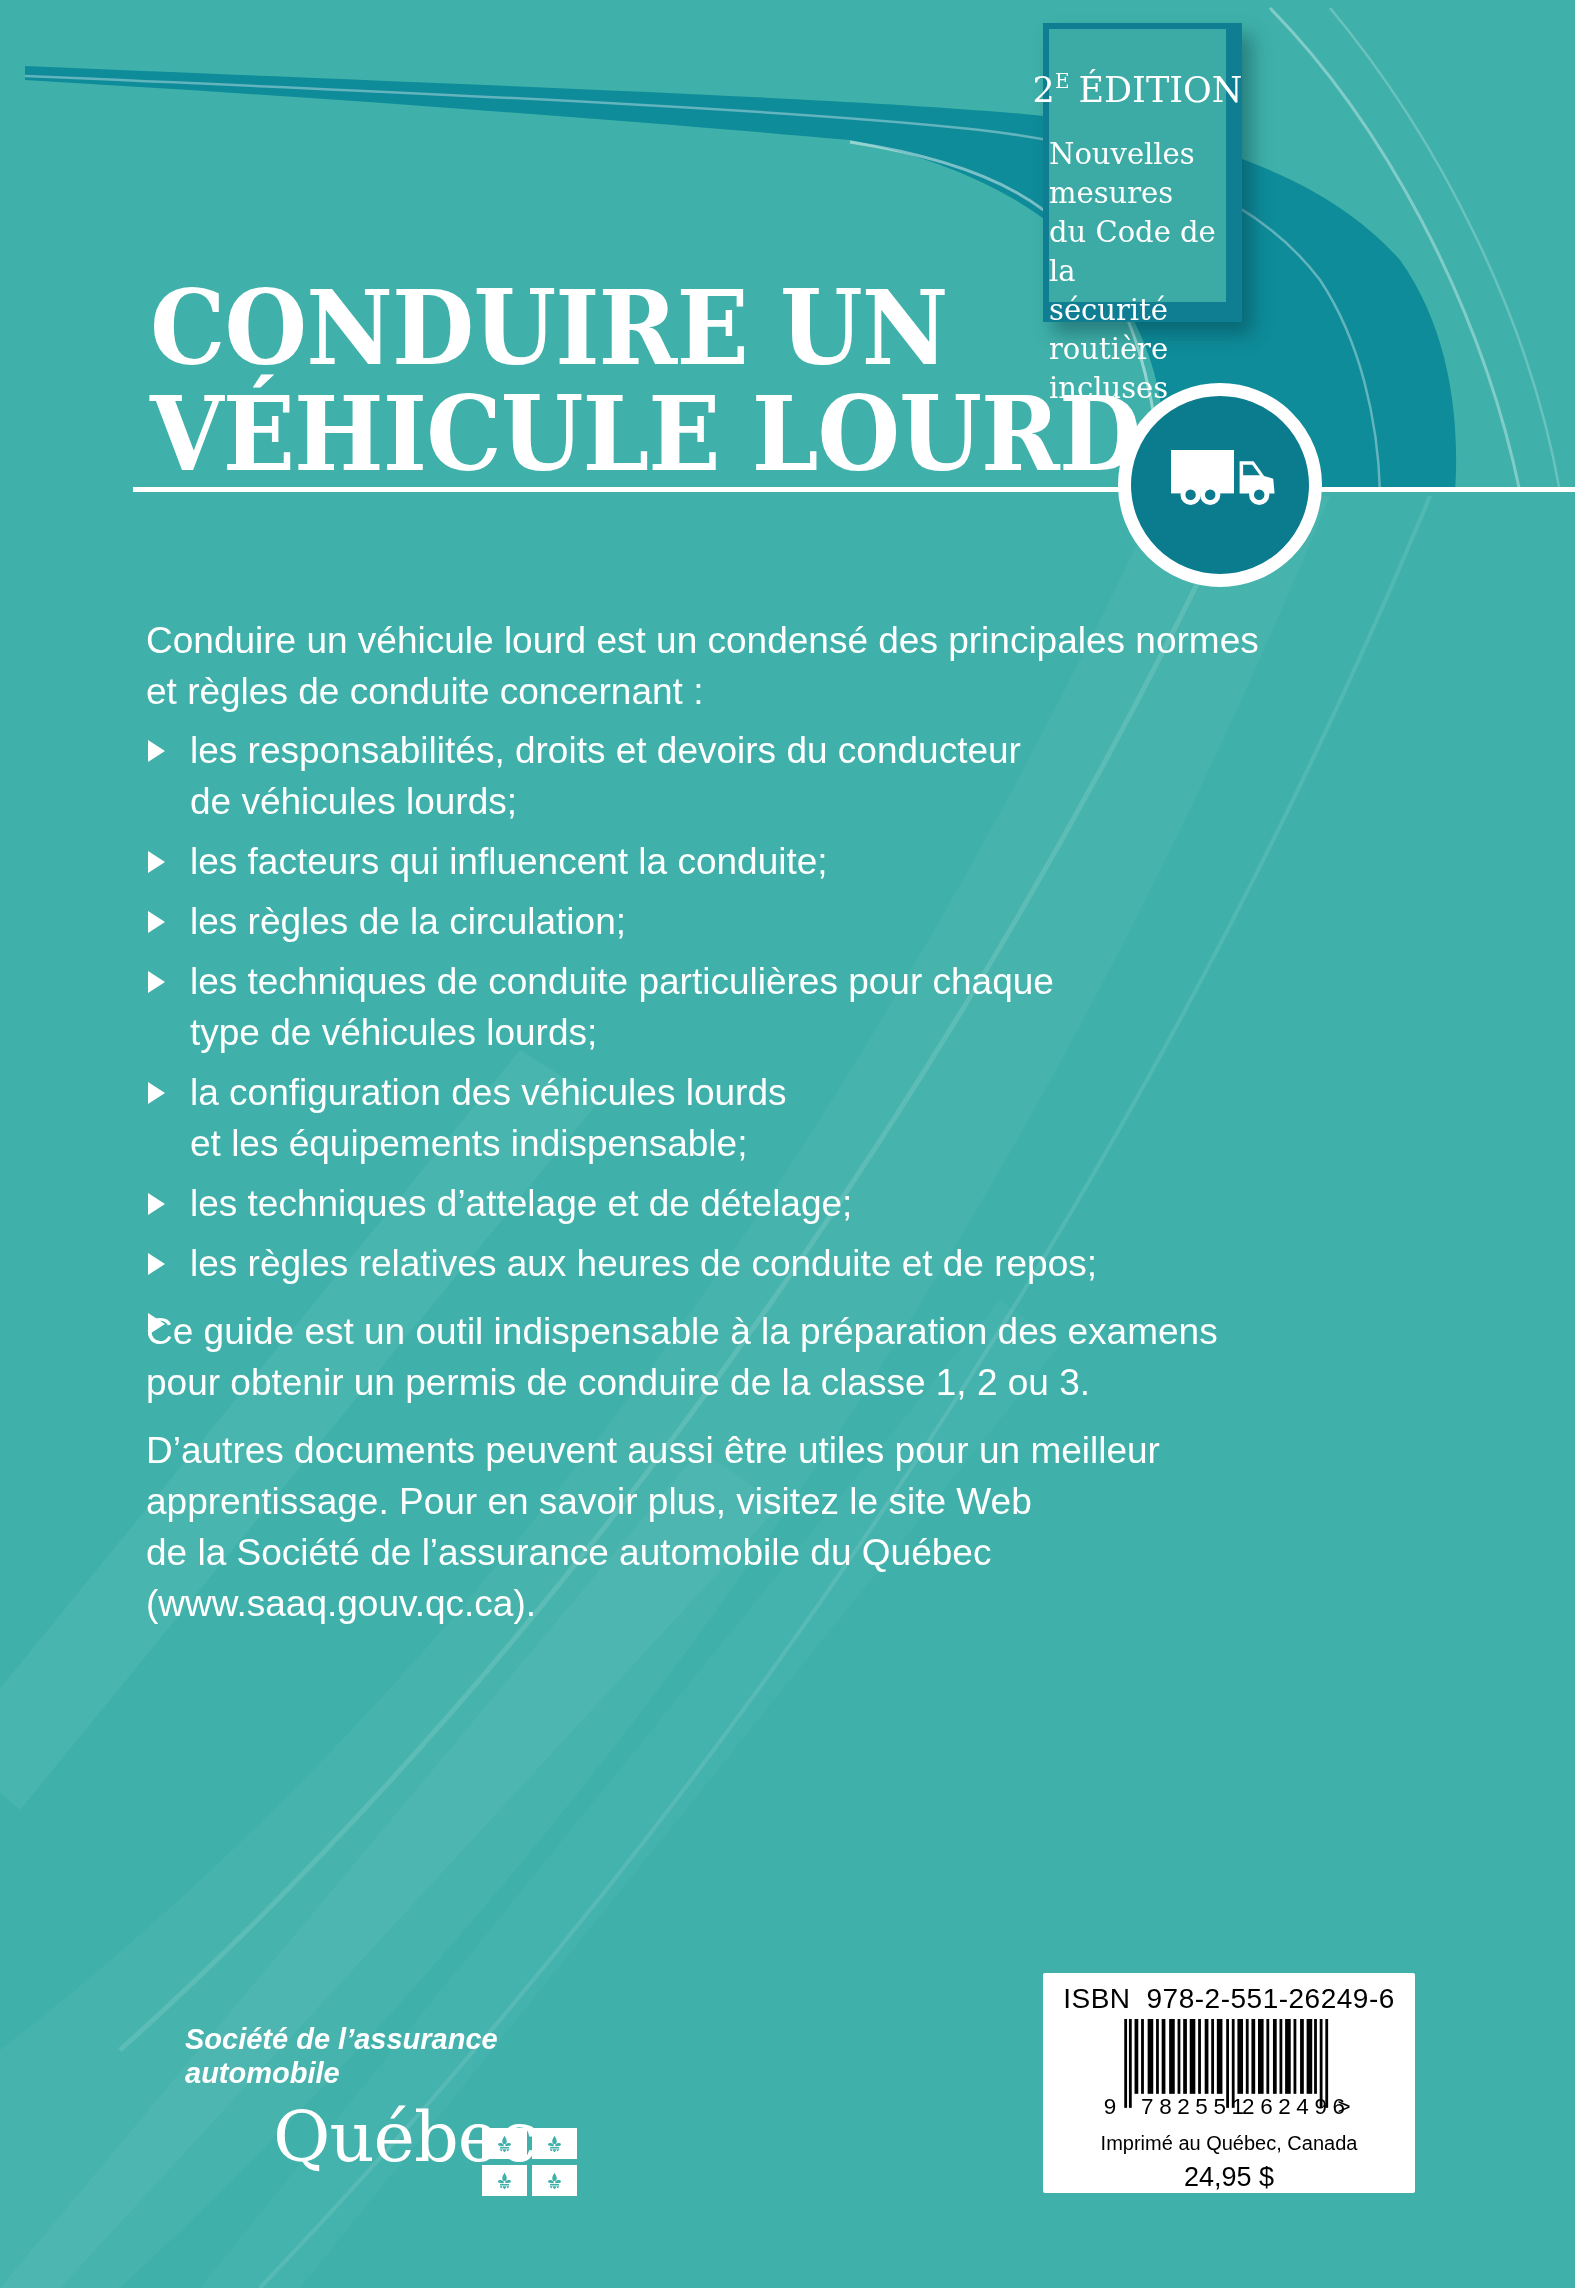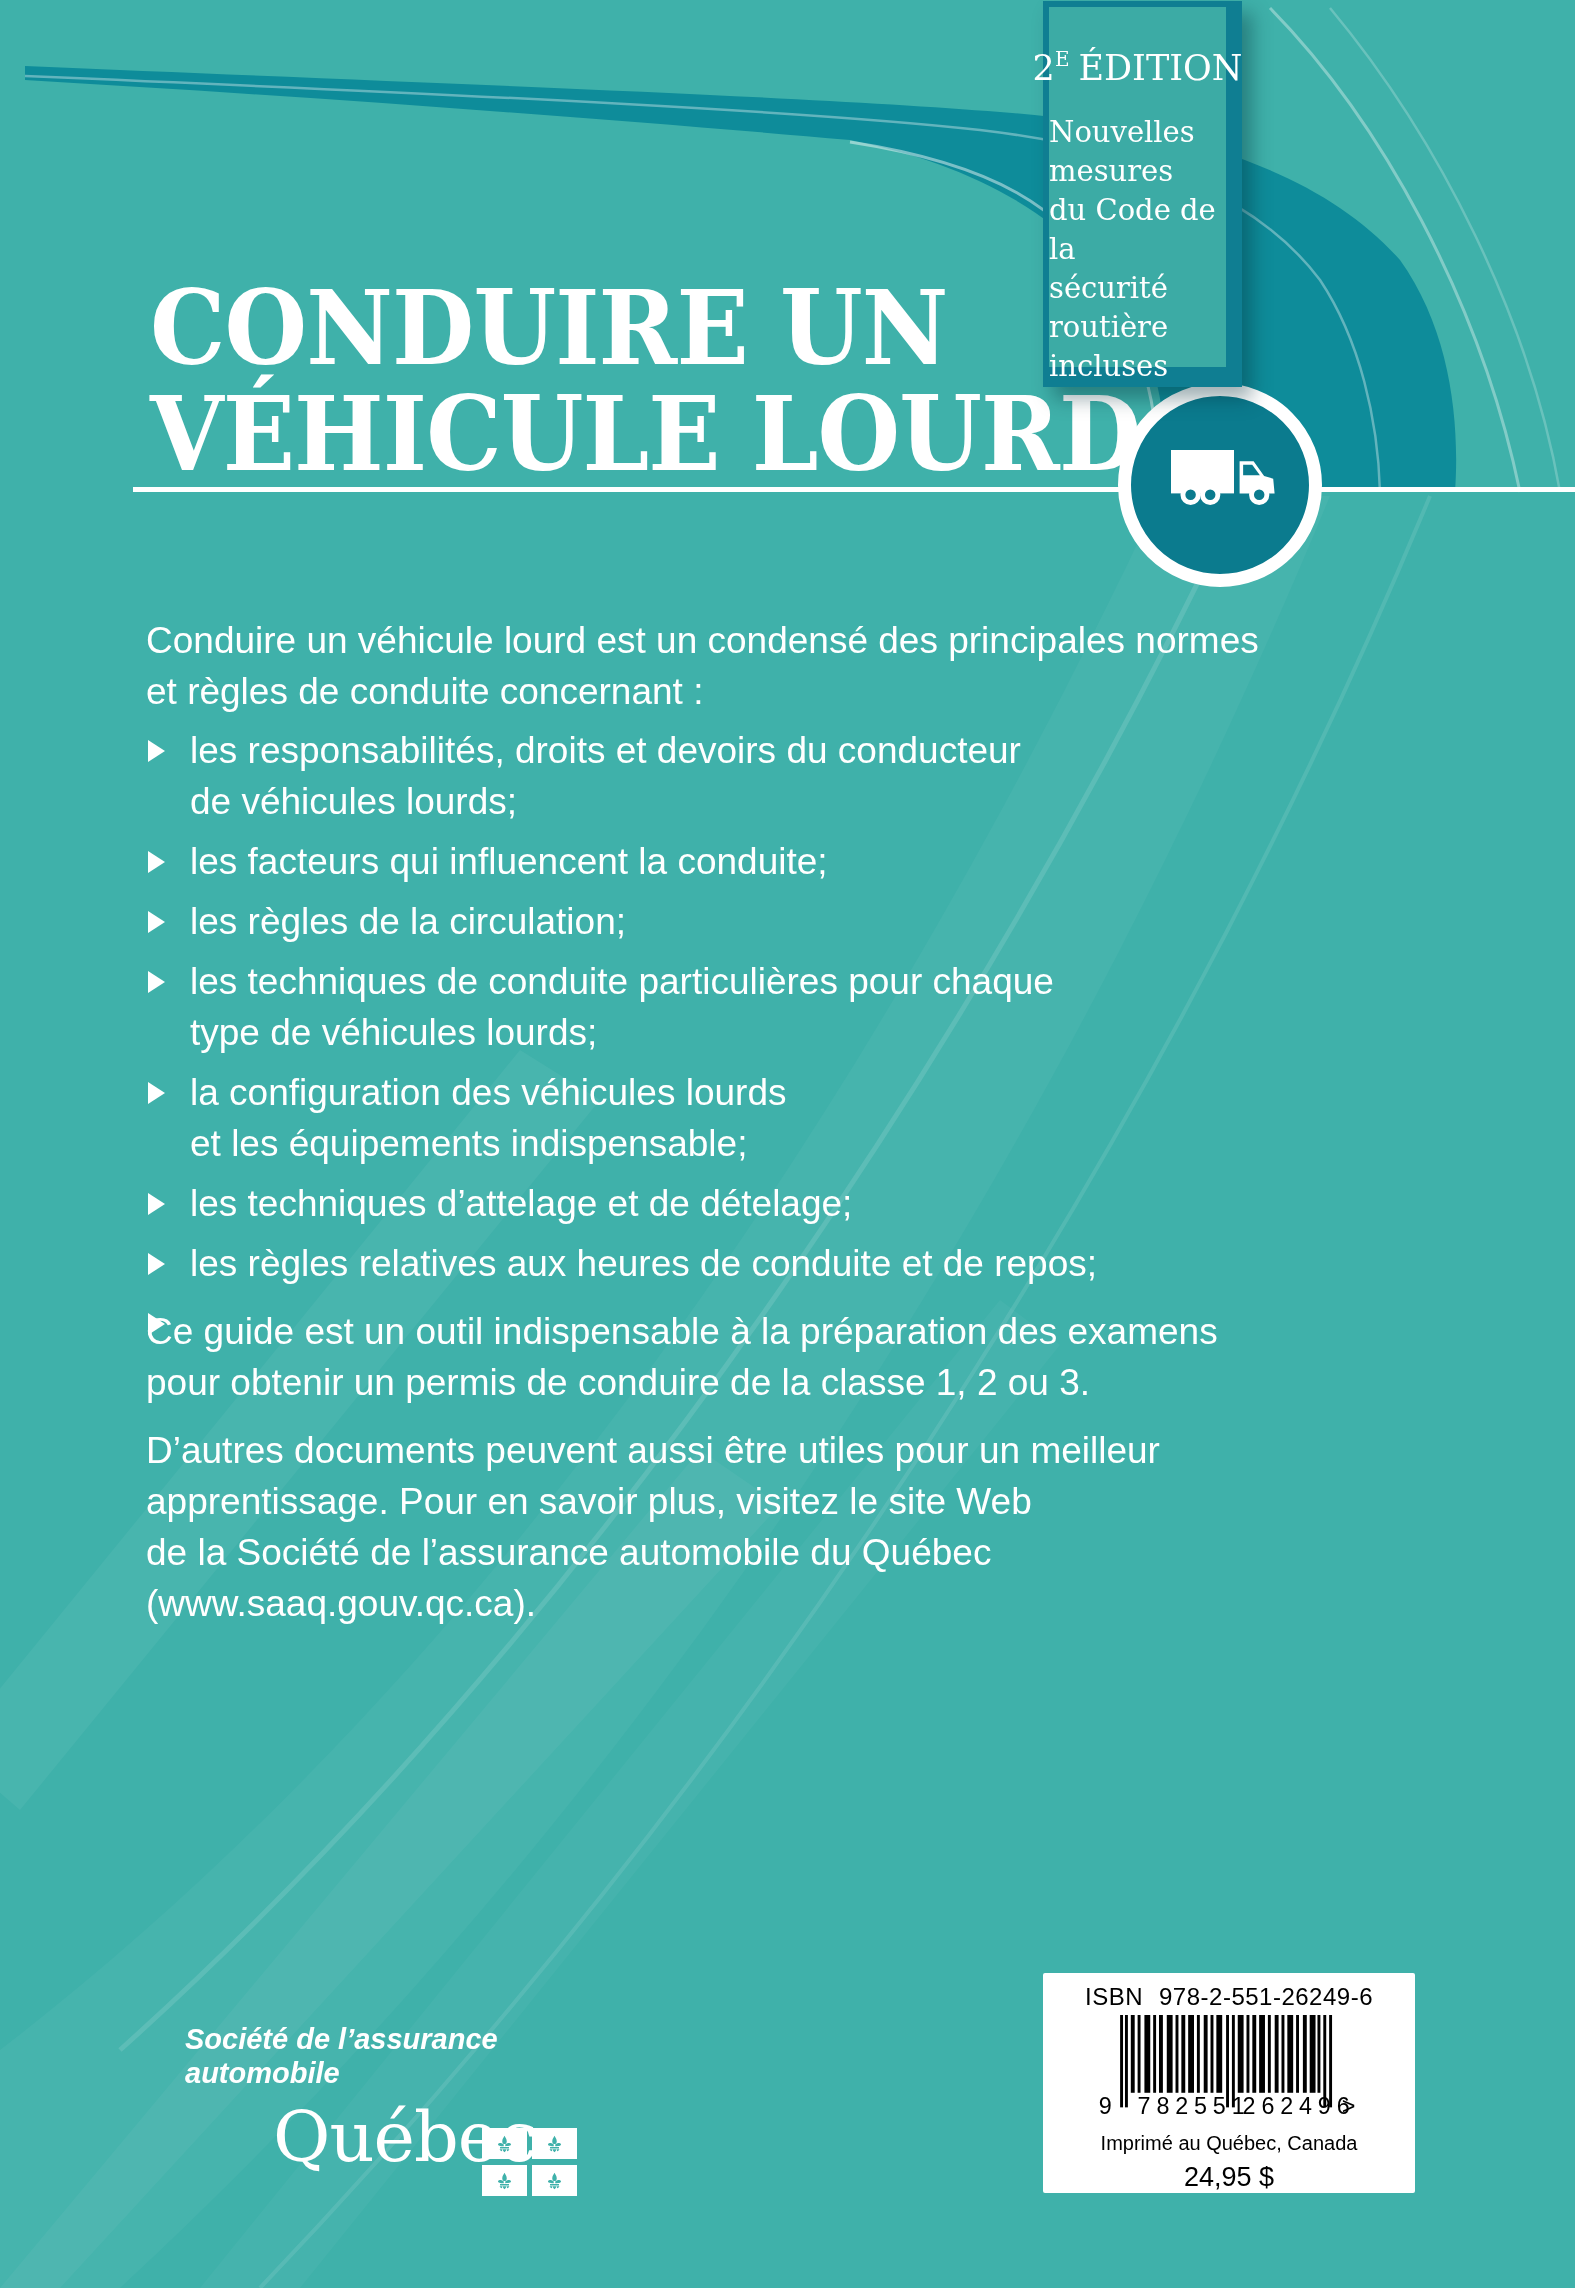--- a/index.html
+++ b/index.html
@@ -17,21 +17,21 @@
        font-family:"Liberation Sans",sans-serif;}
   .page{position:relative;width:1575px;height:2288px;overflow:hidden;}
 
   
   .bg{position:absolute;inset:0;z-index:0;}
 
   
   .rule{position:absolute;left:133px;top:487px;right:0;height:5px;background:var(--c-text);z-index:2;}
 
   
-  .badge{position:absolute;left:1043px;top:1px;width:199px;height:386px;z-index:4;
+  .badge{position:absolute;left:1043px;top:23px;width:199px;height:299px;z-index:4;
          background:var(--c-badge_frame);
          padding:6px 16px 20px 6px;box-sizing:border-box;
          box-shadow:10px 12px 18px rgba(0,45,55,.38);}
   .badge-panel{width:100%;height:100%;background:var(--c-badge_panel);
          display:flex;flex-direction:column;align-items:center;box-sizing:border-box;padding-top:40px;}
   .ed-line{font-family:"DejaVu Serif",serif;font-size:35px;color:var(--c-text);white-space:nowrap;}
   .ed-line sup{font-size:20px;vertical-align:14px;}
   .ed-word{margin-left:9px;}
   .badge-lines{margin-top:25px;font-family:"DejaVu Serif",serif;font-size:29px;line-height:39px;
          color:var(--c-text);text-align:left;white-space:pre-line;}
@@ -62,21 +62,21 @@
   .wordmark{font-family:"DejaVu Serif",serif;font-size:70px;margin:6px 0 0 88px;letter-spacing:-1px;}
   .flag{position:absolute;left:482px;top:2128px;z-index:2;display:grid;
         grid-template-columns:45px 45px;grid-template-rows:31px 31px;gap:6px 5px;}
   .flag .tile{background:var(--c-text);display:flex;align-items:center;justify-content:center;}
   .flag svg{width:15px;height:22px;fill:var(--c-background);}
 
   
   .isbnbox{position:absolute;left:1043px;top:1973px;width:372px;height:220px;z-index:2;
            background:var(--c-barcode_bg);color:var(--c-barcode_text);border-radius:2px;
            display:flex;flex-direction:column;align-items:center;box-sizing:border-box;padding-top:10px;}
-  .isbn-line{font-size:24px;letter-spacing:.5px;white-space:nowrap;}
+  .isbn-line{font-size:28px;letter-spacing:.5px;white-space:nowrap;}
   .isbn-line .lbl{margin-right:16px;}
   .barcode{margin-top:4px;}
   .bc-digit{font-size:24px;}
   .imprime{font-size:20px;margin-top:12px;}
   .price{font-size:27px;margin-top:7px;}
 </style>
 </head>
 <body>
 
 <div class="page">

